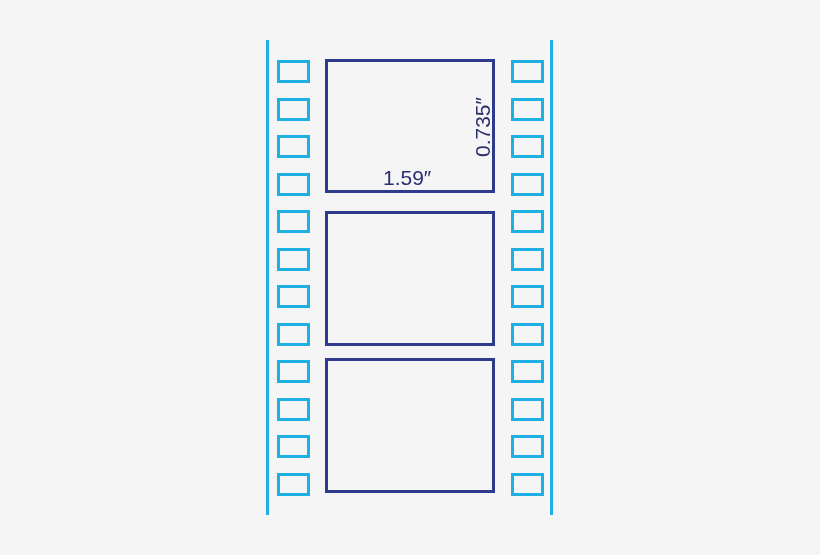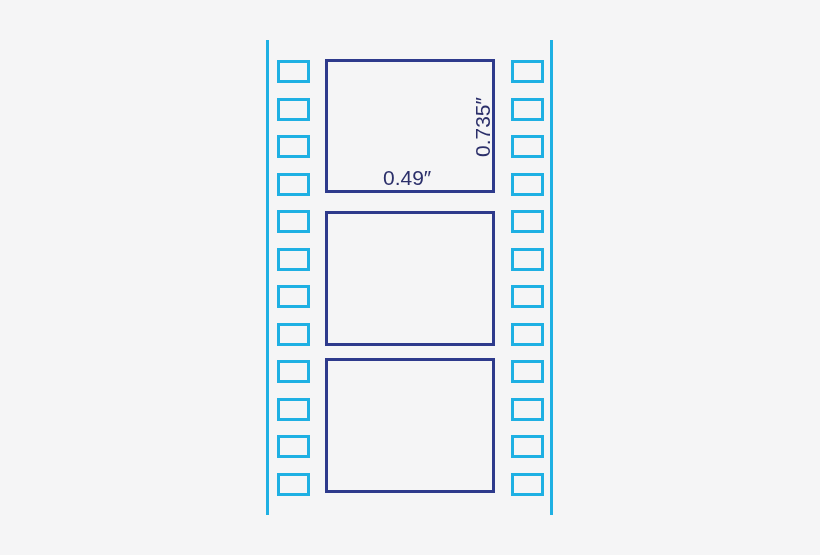--- a/index.html
+++ b/index.html
@@ -43,15 +43,15 @@
       <div class="sprocket" style="left: 511px; top: 360px;"></div>
       <div class="sprocket" style="left: 511px; top: 397.5px;"></div>
       <div class="sprocket" style="left: 511px; top: 435px;"></div>
       <div class="sprocket" style="left: 511px; top: 472.5px;"></div>
     </div>
 
   <div class="frame" style="top:59px;height:128px"></div>
   <div class="frame" style="top:211px;height:129px"></div>
   <div class="frame" style="top:358px;height:129px"></div>
 
-  <div class="label" style="left:383px;top:166px">0.49″</div>
+  <div class="label" style="left:383px;top:166px">1.59″</div>
   <div class="label vlabel" style="left:448px;top:115px;width:70px;text-align:center">0.735″</div>
 </div>
 
 </body></html>

